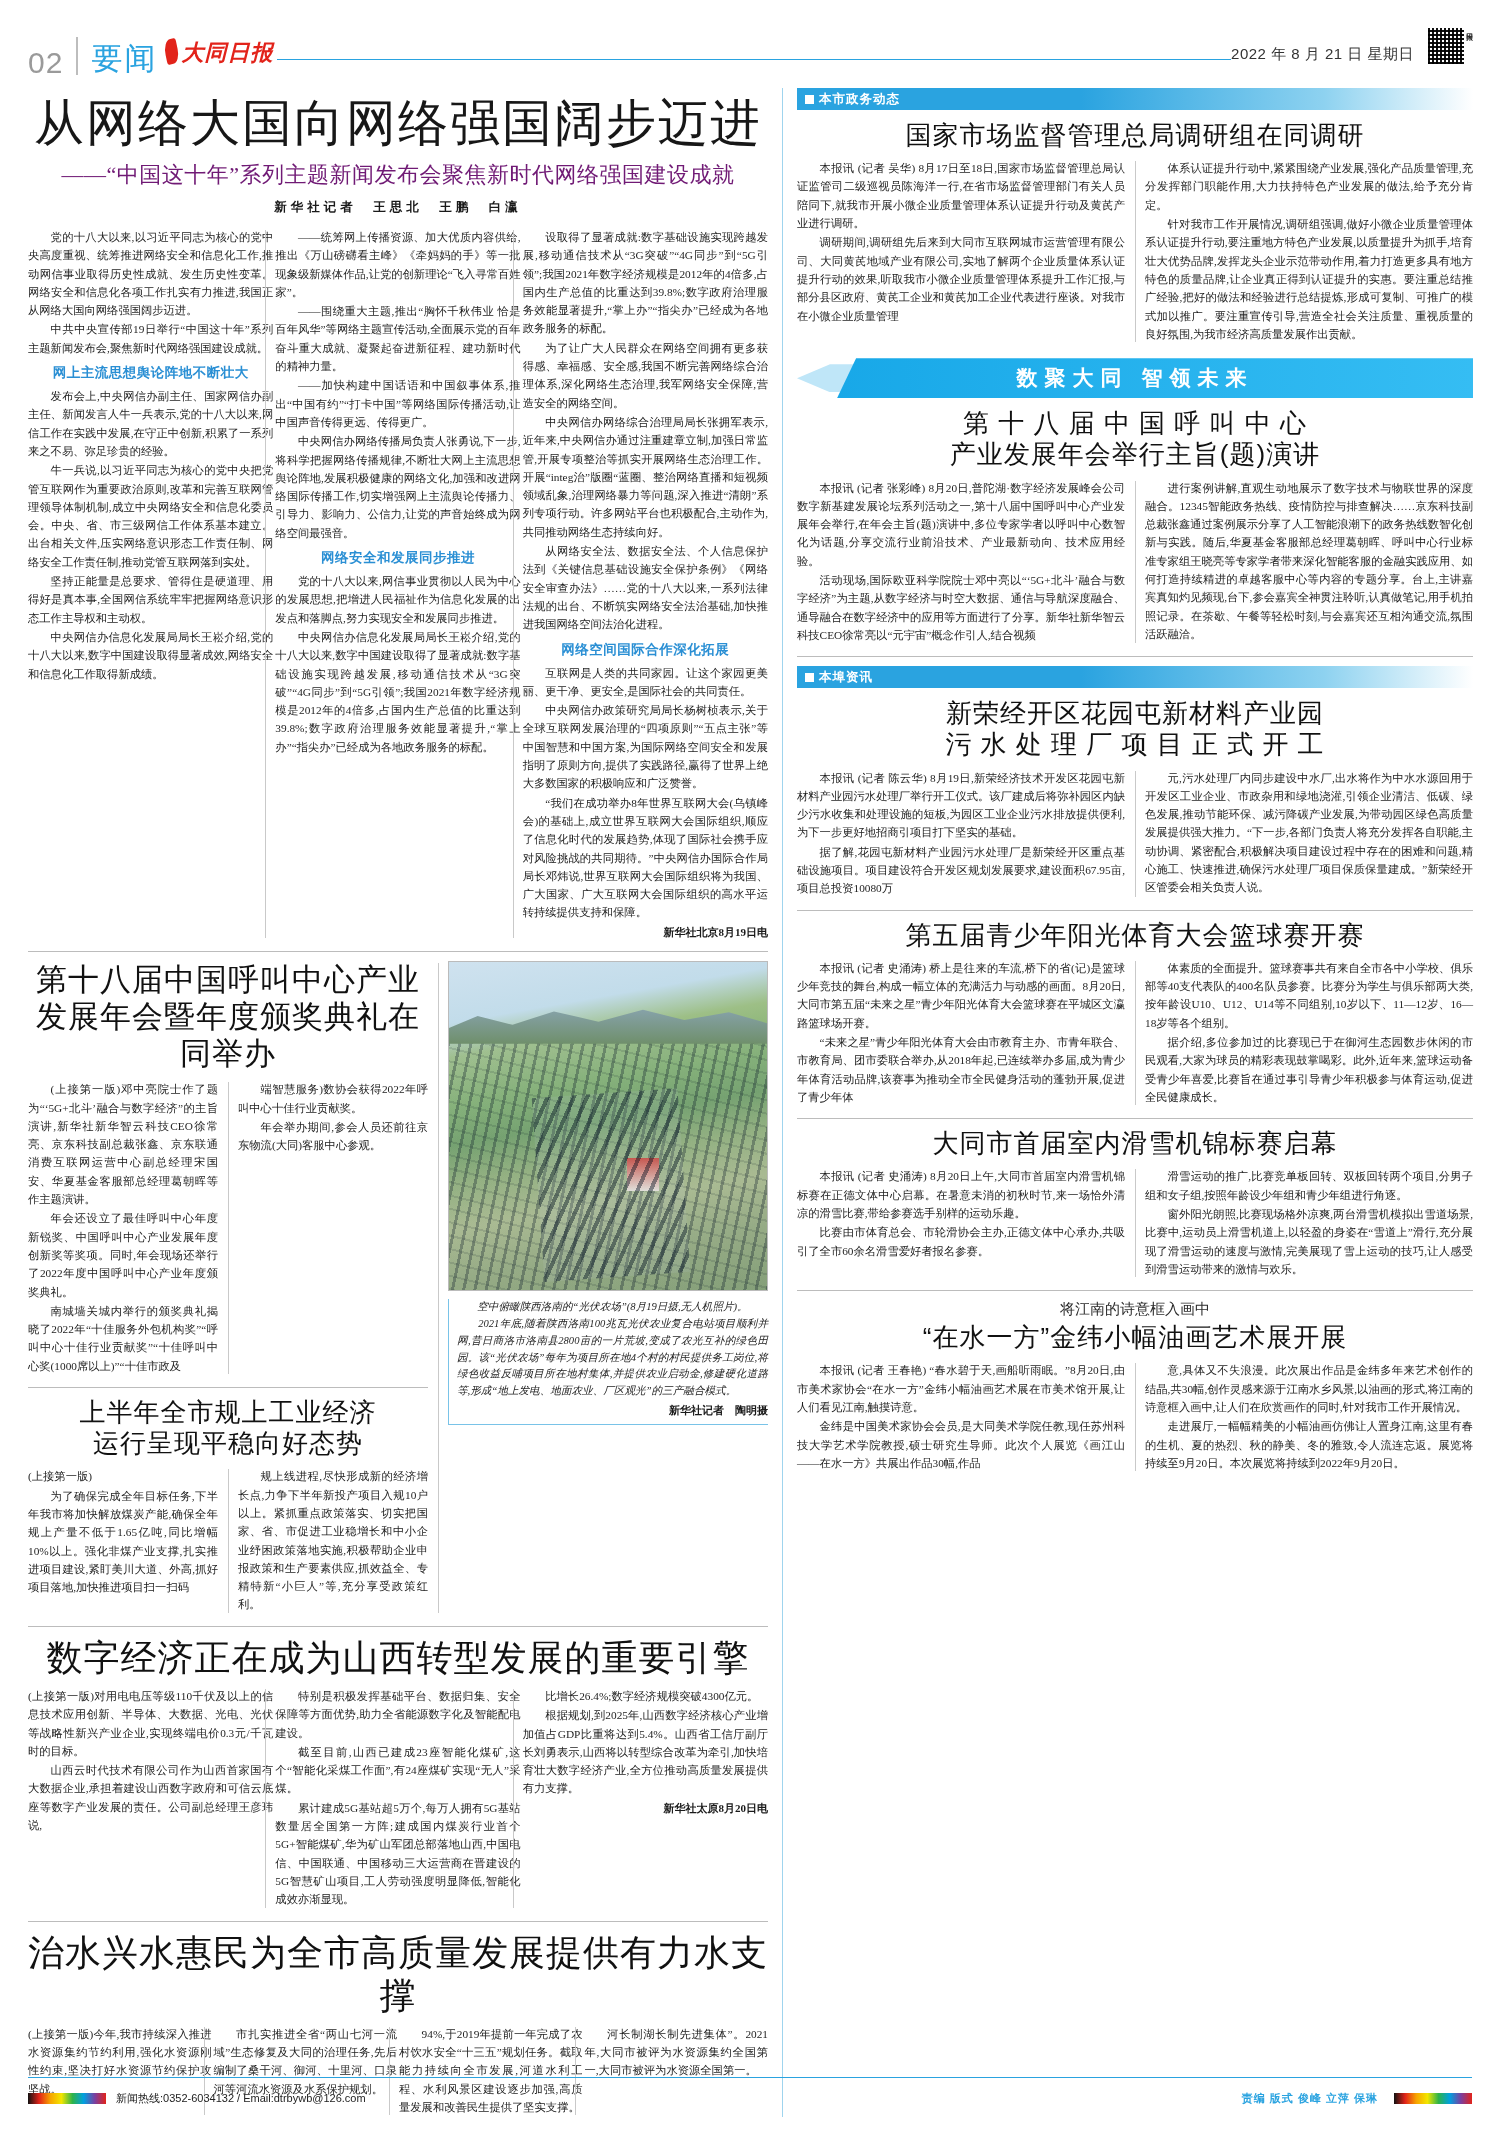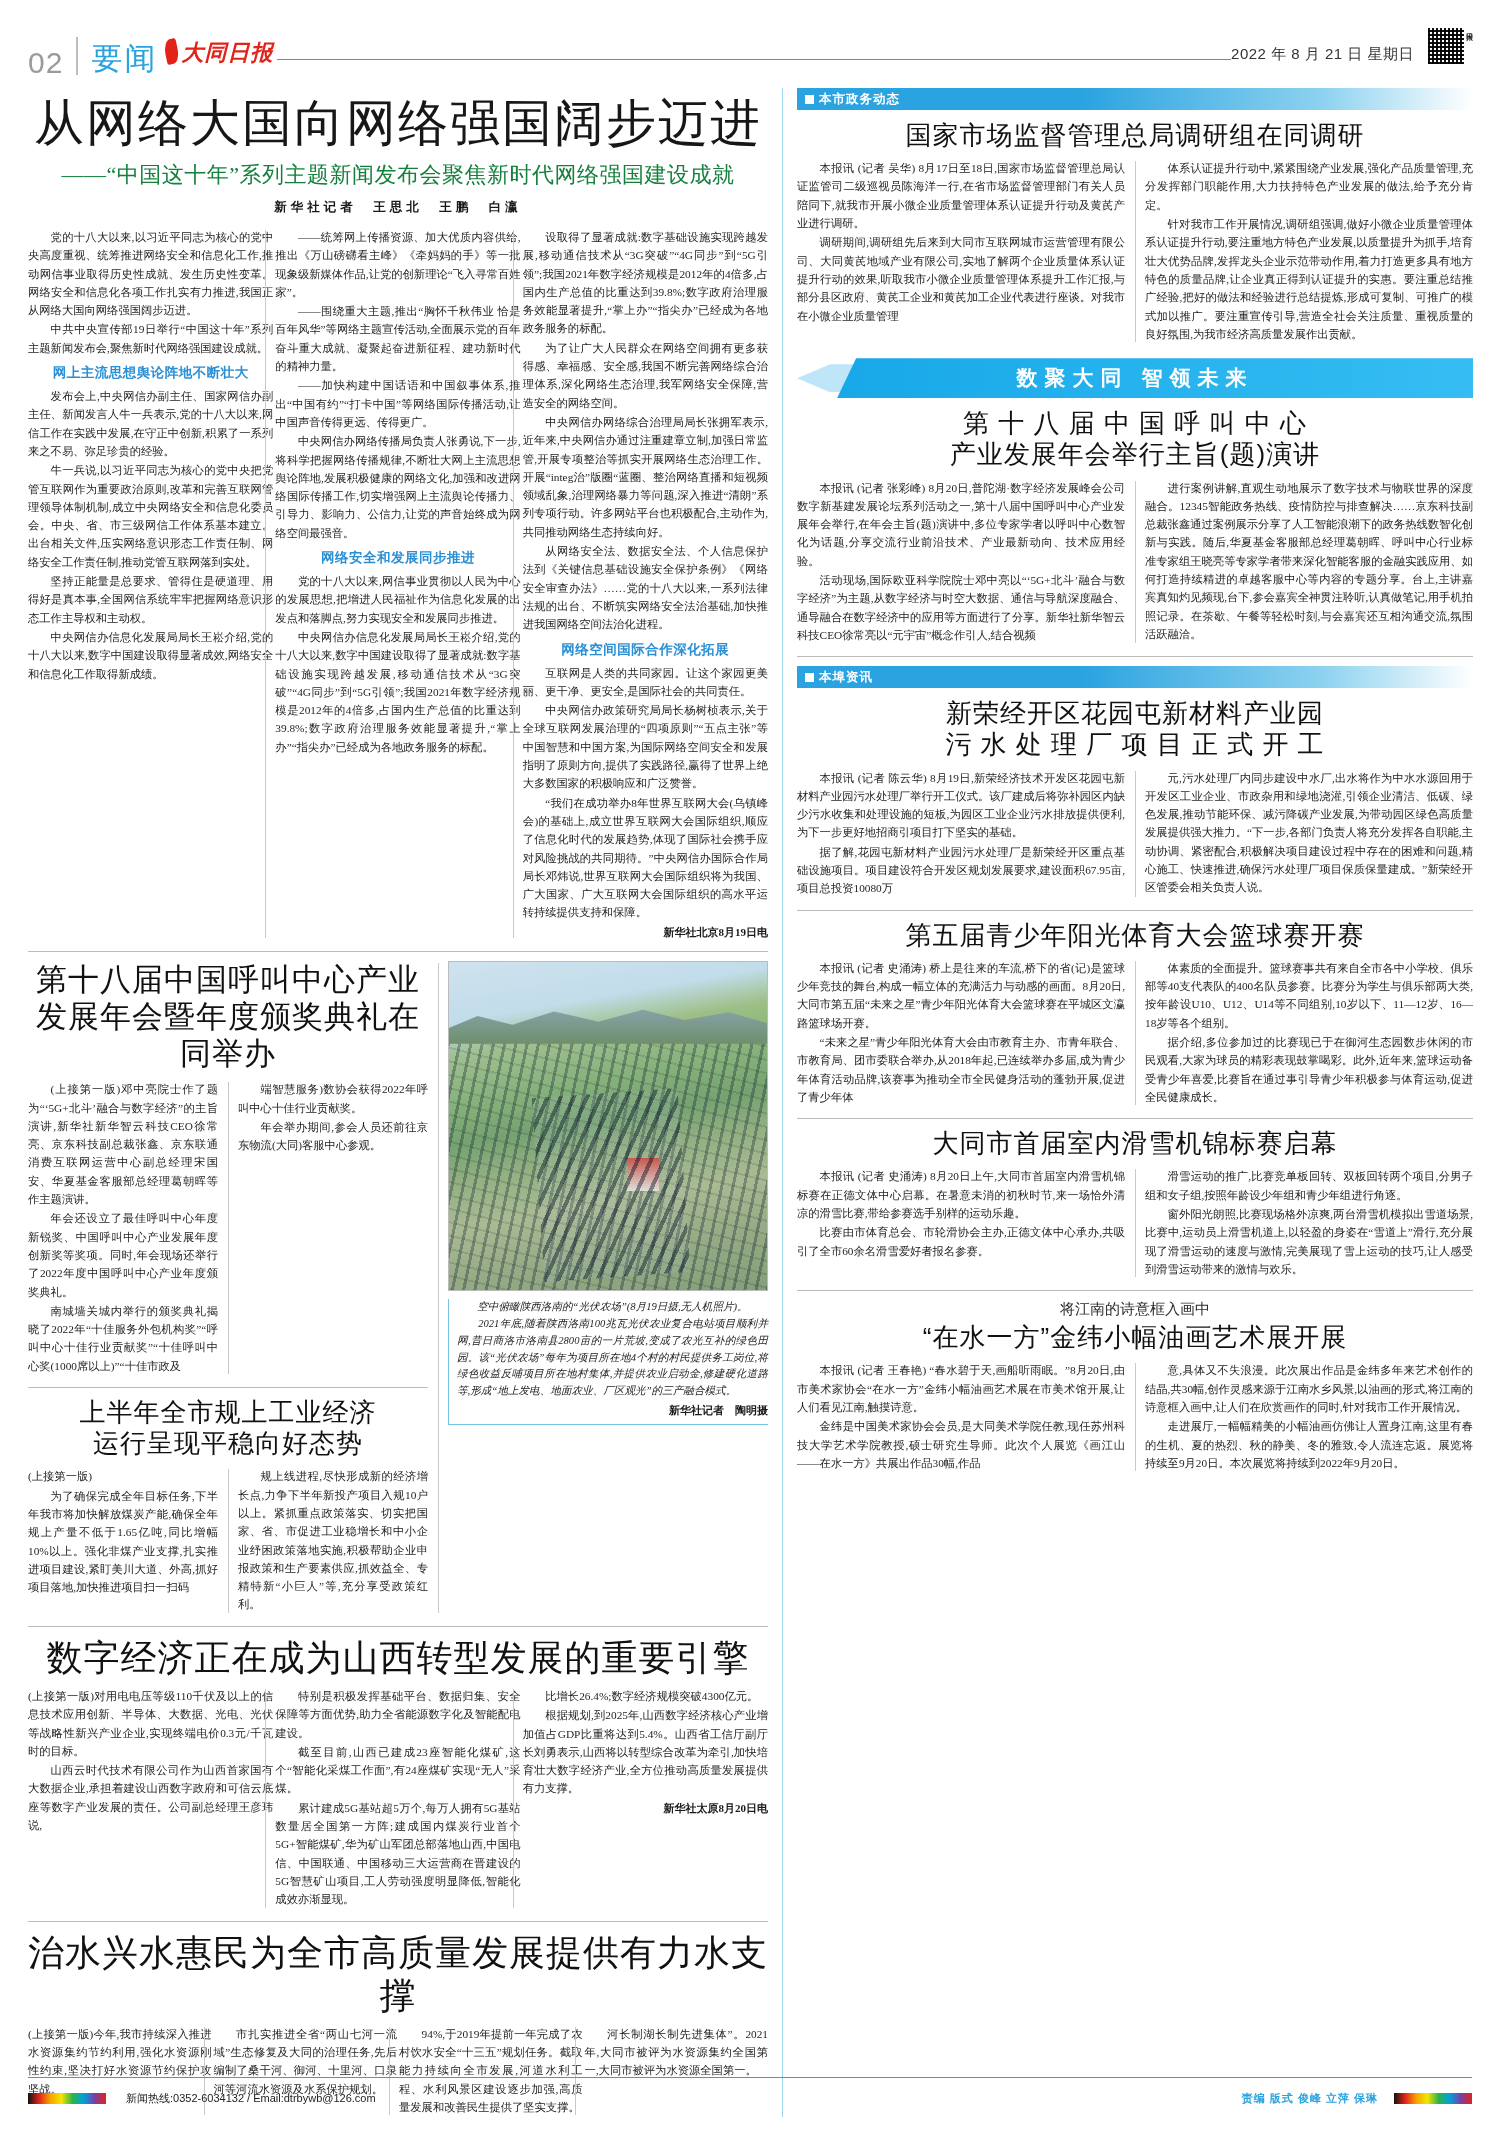--- a/index.html
+++ b/index.html
@@ -66,21 +66,21 @@
   .src-right { text-align:right; font-size:11px; font-weight:700; margin-top:3px; }
 
   
   .lead-wrap { margin-top:6px; }
   h1.lead-title {
     font-family:"Liberation Sans","DejaVu Sans",sans-serif;
     font-size:50px; font-weight:400; text-align:center; letter-spacing:2px;
     line-height:1.18; color:#171717;
   }
   .lead-sub {
-    text-align:center; font-size:22px; color:#15803d; margin-top:7px;
+    text-align:center; font-size:22px; color:#701a75; margin-top:7px;
     font-family:"Liberation Serif","DejaVu Serif",serif; letter-spacing:.5px;
   }
 
   .cols3 { display:grid; grid-template-columns:1fr 1fr 1fr; gap:0 2px; margin-top:6px; }
   .cols3 > div { position:relative; }
   .cols3 > div + div::before {
     content:""; position:absolute; left:-10px; top:2px; bottom:2px; width:1px; background:#c9c9c9;
   }
 
   
@@ -163,21 +163,21 @@
   }
   .rc-section { margin-top:10px; }
   .hr-thin { height:1px; background:#bcbcbc; margin:11px 0 9px 0; }
 
   
   .footer { position:absolute; left:28px; right:28px; bottom:26px; }
   .footer-rule { height:1.5px; background:#2aa3e0; margin-bottom:13px; }
   .footer-row { display:flex; align-items:center; justify-content:space-between; }
   .swatch { width:78px; height:11px; background:linear-gradient(90deg,#111,#e2231a,#f7a400,#f3e600,#2db34a,#00a0e0,#7a3fa0,#e2231a); }
   .footer-text {
-    font-family:"Liberation Sans","DejaVu Sans",sans-serif; font-size:11px; color:#222; margin-left:20px;
+    font-family:"Liberation Sans","DejaVu Sans",sans-serif; font-size:11px; color:#222; margin-left:10px;
   }
   .footer-credit {
     font-family:"Liberation Sans","DejaVu Sans",sans-serif; font-size:11px; color:#2aa3e0;
     font-weight:700; margin-right:16px; letter-spacing:1px;
   }
   .footer-left, .footer-right { display:flex; align-items:center; }
 </style>
 </head>
 <body>
 

